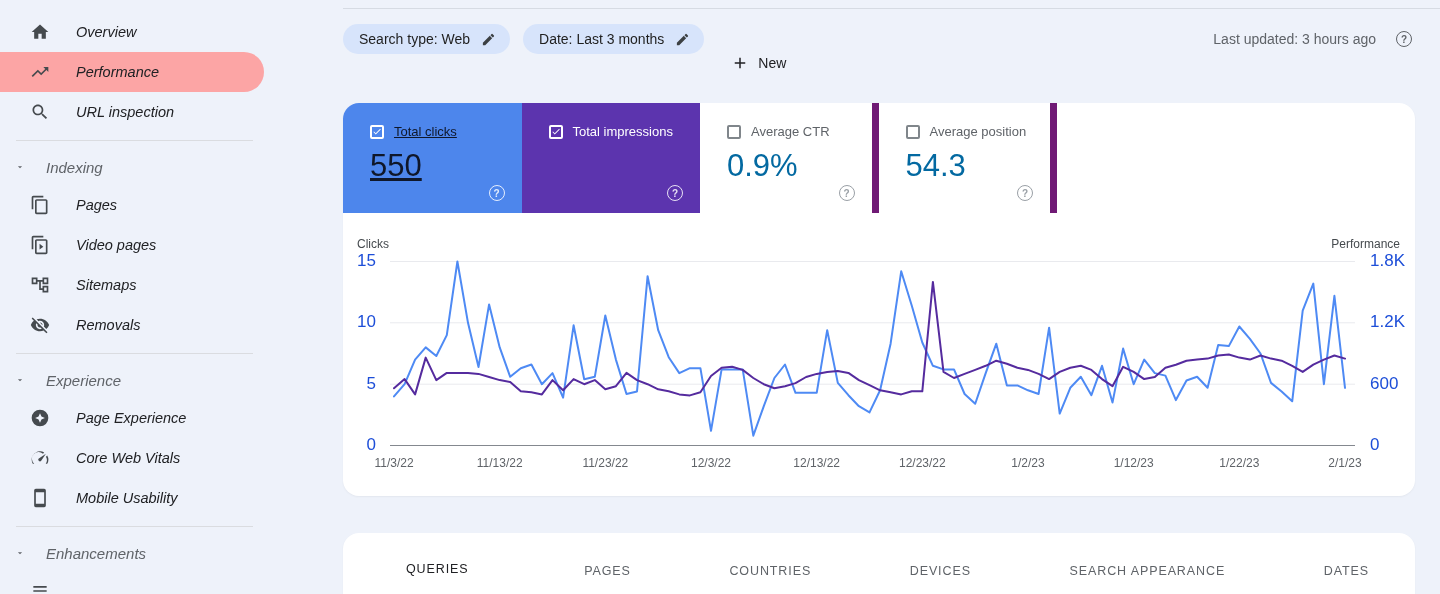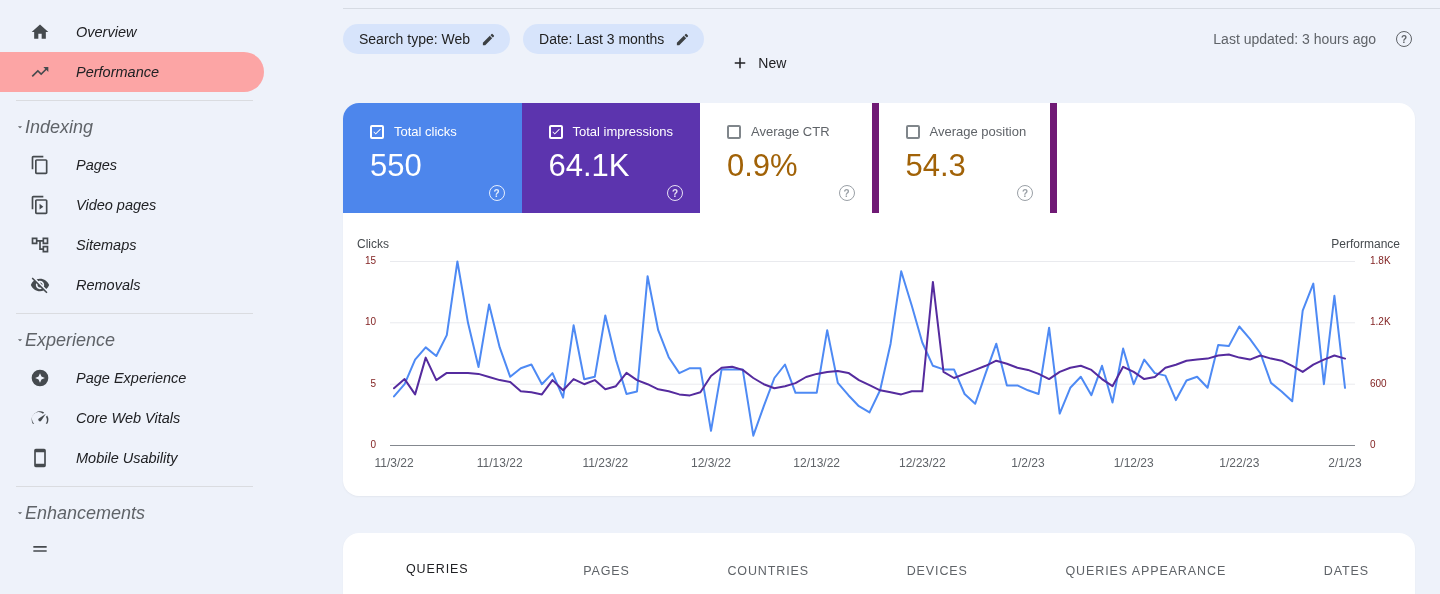--- a/index.html
+++ b/index.html
@@ -11,22 +11,22 @@
   svg { display:block; }
 
   
   .sidebar { position:absolute; left:0; top:0; width:330px; height:594px; padding-top:12px;font-style:italic; }
   .nav-item { display:flex; align-items:center; height:40px; padding-left:30px; gap:26px;
               font-size:14.5px; color:#202124; cursor:pointer; }
   .nav-item .nav-icon { width:20px; height:20px; color:#454a4e; flex:none; display:flex; align-items:center; justify-content:center; }
   .nav-icon svg { width:20px; height:20px; fill:currentColor; }
   .nav-item.active { background:#fca5a5; width:264px; border-radius:0 24px 24px 0; }
   .side-divider { border:none; border-top:1px solid #dadce0; margin:8px 77px 8px 16px; }
-  .section-header { display:flex; align-items:center; height:36px; padding-left:15px; gap:0;
-                    font-size:18px; color:#5f6368; cursor:pointer; }
+  .section-header { display:flex; align-items:center; height:36px; padding-left:15px; gap:21px;
+                    font-size:15px; color:#5f6368; cursor:pointer; }
   .caret svg { width:10px; height:10px; fill:#5f6368; }
 
   
   .top-divider { position:absolute; left:343px; top:8px; width:1097px; height:1px; background:#d6dbe3; }
   .filter-bar { position:absolute; left:343px; top:24px; width:1069px; height:30px; display:flex; align-items:center; }
   .chip { height:30px; background:#d7e4fb; border-radius:15px; display:flex; align-items:center;
           padding:0 14px 0 16px; font-size:14px; color:#1f1f1f; gap:11px; margin-right:13px; cursor:pointer; }
   .chip svg { width:15px; height:15px; fill:#3c4043; }
   .new-button { display:flex; align-items:center; gap:9px; font-size:14px; color:#202124; margin-left:14px; cursor:pointer;margin-top:48px; }
   .new-button svg { width:18px; height:18px; fill:#202124; }
@@ -36,40 +36,40 @@
   .qmark::after { content:"?"; }
 
   
   .card { position:absolute; background:#fff; border-radius:16px; box-shadow:0 1px 2px rgba(60,64,67,.06); }
   .card.summary { left:343px; top:103px; width:1072px; height:393px; }
   .card.tabs-card { left:343px; top:533px; width:1072px; height:80px; border-radius:16px 16px 0 0; }
 
   
   .tiles { display:flex; height:110px; }
   .tile { width:178.5px; padding:21px 0 0 27px; position:relative; cursor:pointer; }
-  .tile.blue { background:#4d86ec; color:#ffffff; border-radius:16px 0 0 0; }
+  .tile.blue { background:#4d86ec; color:#0f172a; border-radius:16px 0 0 0;text-decoration:underline; }
   .tile.purple { background:#5c34ae; color:#fff; }
   .tile.white { color:#5f6368; }
   .tile.white.bordered { border-right:7px solid #701a75; }
   .tile-head { display:flex; align-items:center; gap:10px; font-size:13px; }
   .tile-value { font-size:31px; margin-top:9px; font-weight:400; }
-  .tile.white .tile-value { color:#a16207; }
+  .tile.white .tile-value { color:#0369a1; }
   .checkbox { width:14px; height:14px; border-radius:2px; flex:none; display:flex; align-items:center; justify-content:center; }
   .checkbox.checked { border:2px solid #fff; }
   .checkbox.checked svg { width:11px; height:11px; fill:#fff; }
   .checkbox.unchecked { border:2px solid #80868b; }
   .tile .qmark { position:absolute; right:17px; bottom:12px; color:rgba(255,255,255,.85); }
   .tile.white .qmark { color:#9aa0a6; }
 
   
   .chart { position:absolute; left:0; top:0; width:100%; height:100%; }
   .axis-title { position:absolute; font-size:12px; color:#454a4e; }
   .axis-title.lt { left:14px; top:134px; }
   .axis-title.rt { right:15px; top:134px; }
-  .ytick { position:absolute; font-size:10px; color:#7f1d1d; line-height:14px; }
+  .ytick { position:absolute; font-size:17px; color:#1d4ed8; line-height:14px; }
   .ytick.yl { left:3px; width:30px; text-align:right; }
   .ytick.yr { left:1027px; width:42px; text-align:left; }
   svg.plot { position:absolute; left:47px; top:158px; width:965px; height:185px; overflow:visible; }
   .grid { stroke:#e9eaee; stroke-width:1; }
   .zero-line { stroke:#84888f; stroke-width:1; }
   .xticks { position:absolute; left:47px; top:353px; width:965px; height:16px; }
   .xticks span { position:absolute; transform:translateX(-50%); font-size:12px; color:#5f6368; white-space:nowrap; }
 
   
   .tab-row { display:flex; height:75px; padding:0 24px; justify-content:space-between; }
@@ -89,20 +89,28 @@
       </span>
     <span>Overview</span>
   </div>
   <div class="nav-item active">
     <span class="nav-icon">
         <svg viewBox="0 0 24 24">
           <path d="M16 6l2.29 2.29-4.88 4.88-4-4L2 16.59 3.41 18l6-6 4 4 6.3-6.29L22 12V6z"></path>
         </svg>
       </span>
     <span>Performance</span>
+  </div>
+  <div class="nav-item">
+    <span class="nav-icon">
+        <svg viewBox="0 0 24 24">
+          <path d="M15.5 14h-.79l-.28-.27C15.41 12.59 16 11.11 16 9.5 16 5.91 13.09 3 9.5 3S3 5.91 3 9.5 5.91 16 9.5 16c1.61 0 3.09-.59 4.23-1.57l.27.28v.79l5 4.99L20.49 19l-4.99-5zm-6 0C7.01 14 5 11.99 5 9.5S7.01 5 9.5 5 14 7.01 14 9.5 11.99 14 9.5 14z"></path>
+        </svg>
+      </span>
+    <span>URL inspection</span>
   </div>
 
   <hr class="side-divider">
 
   <div class="section-header">
     <span class="caret">
         <svg viewBox="0 0 24 24">
           <path d="M7 10l5 5 5-5z"></path>
         </svg>
       </span>
@@ -238,21 +246,20 @@
     </div>
     <div class="tile purple">
       <div class="tile-head">
         <span class="checkbox checked">
             <svg viewBox="0 0 24 24">
               <path d="M9 16.2L4.8 12l-1.4 1.4L9 19 21 7l-1.4-1.4z"></path>
             </svg>
           </span>
         <span>Total impressions</span>
       </div>
-      <div class="tile-value">64.1K</div>
       <span class="qmark"></span>
     </div>
     <div class="tile white bordered">
       <div class="tile-head">
         <span class="checkbox unchecked"></span>
         <span>Average CTR</span>
       </div>
       <div class="tile-value">0.9%</div>
       <span class="qmark"></span>
     </div>
@@ -312,19 +319,19 @@
     <div class="tab">
         <span>PAGES</span>
       </div>
     <div class="tab">
         <span>COUNTRIES</span>
       </div>
     <div class="tab">
         <span>DEVICES</span>
       </div>
     <div class="tab">
-        <span>QUERIES APPEARANCE</span>
+        <span>SEARCH APPEARANCE</span>
       </div>
     <div class="tab">
         <span>DATES</span>
       </div>
   </div>
 </div>
 
 </body></html>

